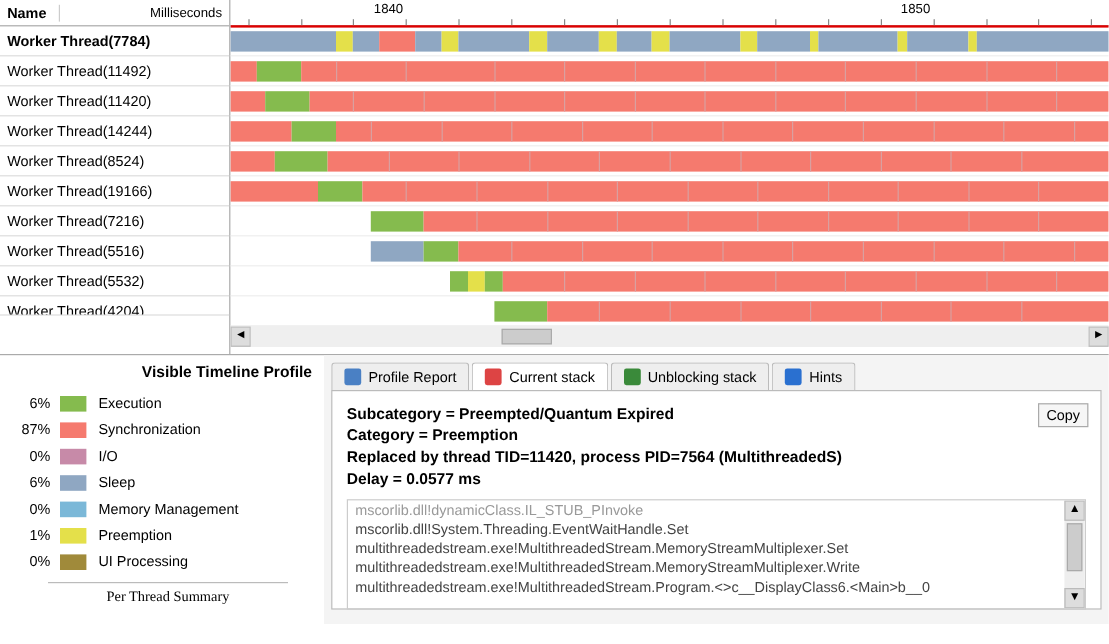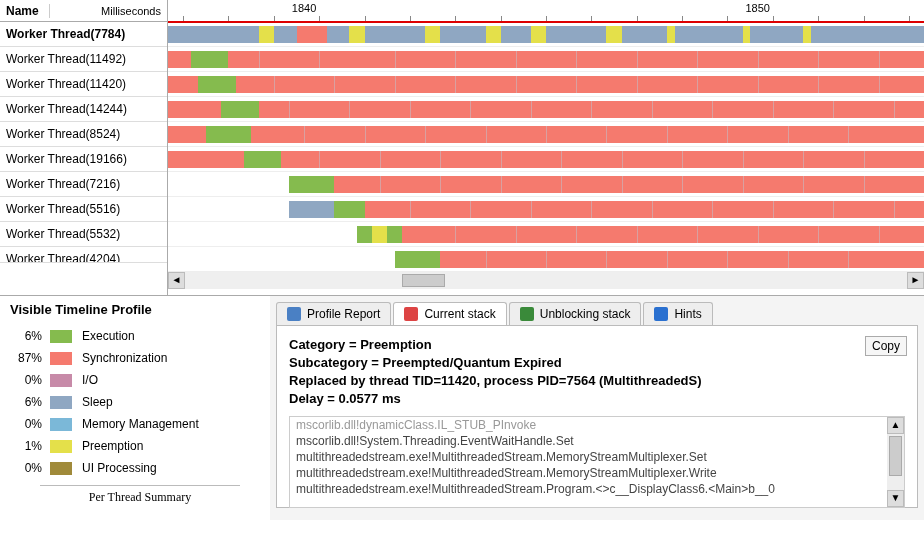--- a/index.html
+++ b/index.html
@@ -1,19 +1,19 @@
 <!DOCTYPE html>
 <html><head>
 <meta charset="utf-8">
 <style>
   * { box-sizing: border-box; margin: 0; padding: 0; }
   body { font-family: "Segoe UI", Arial, sans-serif; font-size: 12px; color: #000; background: #fff; width: 924px; height: 537px; overflow: hidden; position: relative; }
   
   .top { display: flex; height: 295px; }
-  .namecol { width: 168px; border-right: 1px solid #aaa; }
+  .namecol { width: 192px; border-right: 1px solid #aaa; }
   .namehdr { display: flex; height: 22px; border-bottom: 1px solid #aaa; align-items: center; }
   .namehdr .nm { width: 50px; padding-left: 6px; font-weight: bold; border-right: 1px solid #ccc; }
   .namehdr .ms { flex: 1; text-align: right; padding-right: 6px; font-size: 11px; }
   .threadrow { height: 25px; line-height: 25px; padding: 0 6px; border-bottom: 1px solid #ddd; white-space: nowrap; overflow: hidden; }
   .threadrow.sel { font-weight: bold; }
   .threadrow.cut { height: 16px; }
   
   .timecol { flex: 1; position: relative; overflow: hidden; }
   .ruler { height: 22px; border-bottom: 1px solid #aaa; position: relative; }
   .ruler .lbl { position: absolute; top: 2px; font-size: 11px; transform: translateX(-50%); }
@@ -31,21 +31,21 @@
   .c-pre { background: #e4e04a; }
   .c-ui { background: #a08a3a; }
   
   .hscroll { height: 17px; background: #e9e9e9; display: flex; align-items: center; }
   .hscroll .btn { width: 17px; height: 17px; background: #ddd; border: 1px solid #bbb; text-align: center; line-height: 13px; font-size: 10px; }
   .hscroll .track { flex: 1; height: 17px; background: #efefef; position: relative; }
   .hscroll .thumb { position: absolute; top: 2px; height: 13px; background: #ccc; border: 1px solid #aaa; }
   
   .bottom { display: flex; height: 225px; border-top: 1px solid #aaa; }
   .legend { width: 270px; padding: 6px 10px 0 10px; }
-  .legend h3 { font-size: 13px; font-weight: bold; text-align: left; margin-bottom: 8px; }
+  .legend h3 { font-size: 13px; font-weight: bold; text-align: right; margin-bottom: 8px; }
   .lrow { display: flex; align-items: center; height: 22px; font-size: 12px; }
   .lrow .pct { width: 40px; text-align: right; padding-right: 8px; }
   .lrow .sw { width: 22px; height: 13px; margin-right: 10px; }
   .lrow .lab {}
   .pts { text-align:center; border-top:1px solid #bbb; margin:6px 20px 0 30px; padding-top:4px;font-family:Liberation Serif, serif; }
   
   .detail { flex: 1; background: #f4f4f4; padding: 6px; position:relative; }
   .tabs { display: flex; gap: 2px; }
   .tab { background: #eee; border: 1px solid #bbb; border-bottom: none; padding: 4px 10px; display: flex; align-items: center; gap: 6px; font-size: 12px; border-radius: 3px 3px 0 0; }
   .tab.active { background: #fff; }
@@ -327,22 +327,22 @@
           <span>Unblocking stack</span>
         </div>
         <div class="tab">
           <span class="ic" style="background:#2a70d0;border-radius:2px"></span>
           <span>Hints</span>
         </div>
       </div>
     <div class="panel">
       <button class="copybtn">Copy</button>
       <div id="panel-lines">
+          <div class="hdr">Subcategory = Preempted/Quantum Expired</div>
           <div class="hdr">Category = Preemption</div>
-          <div class="hdr">Subcategory = Preempted/Quantum Expired</div>
           <div class="hdr">Replaced by thread TID=11420, process PID=7564 (MultithreadedS)</div>
           <div class="hdr">Delay = 0.0577 ms</div>
         </div>
       <div class="stackbox">
         <div id="stack-lines">
             <div class="ln dim">mscorlib.dll!dynamicClass.IL_STUB_PInvoke</div>
             <div class="ln">mscorlib.dll!System.Threading.EventWaitHandle.Set</div>
             <div class="ln">multithreadedstream.exe!MultithreadedStream.MemoryStreamMultiplexer.Set</div>
             <div class="ln">multithreadedstream.exe!MultithreadedStream.MemoryStreamMultiplexer.Write</div>
             <div class="ln">multithreadedstream.exe!MultithreadedStream.Program.&lt;&gt;c__DisplayClass6.&lt;Main&gt;b__0</div>

